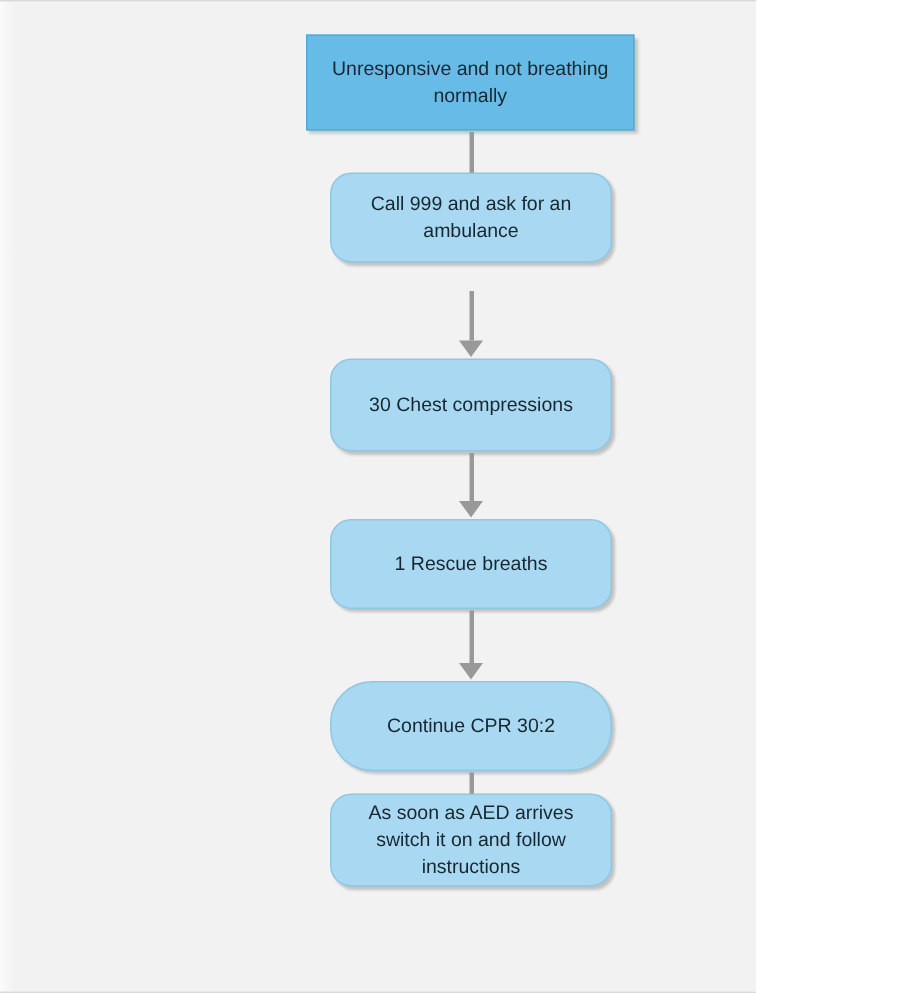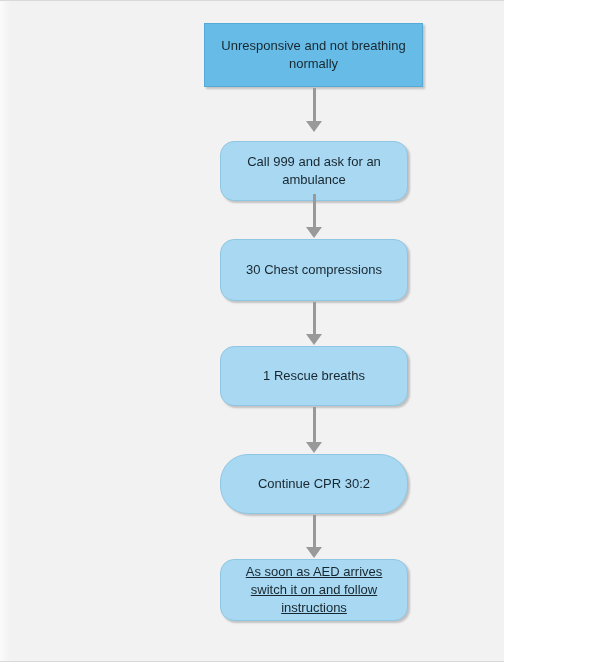--- a/index.html
+++ b/index.html
@@ -86,21 +86,21 @@
 
   <div class="node start" style="top:22px;">
     <span>Unresponsive and not breathing normally</span>
   </div>
 
   <div class="arrow" style="top:87px; height:44px;">
     <div class="stem"></div>
     <div class="head"></div>
   </div>
 
-  <div class="node" style="top:140px;">
+  <div class="node" style="top:114px;">
     <span>Call 999 and ask for an ambulance</span>
   </div>
 
   <div class="arrow" style="top:193px; height:44px;">
     <div class="stem"></div>
     <div class="head"></div>
   </div>
 
   <div class="node tall" style="top:238px;">
     <span>30 Chest compressions</span>
@@ -122,17 +122,17 @@
 
   <div class="node" style="top:453px;border-radius:28px;">
     <span>Continue CPR 30:2</span>
   </div>
 
   <div class="arrow" style="top:514px; height:43px;">
     <div class="stem"></div>
     <div class="head"></div>
   </div>
 
-  <div class="node tall" style="top:558px;text-decoration:underline;">
+  <div class="node tall" style="top:528px;">
     <span>As soon as AED arrives switch it on and follow instructions</span>
   </div>
 
 </div>
 
 </body></html>

